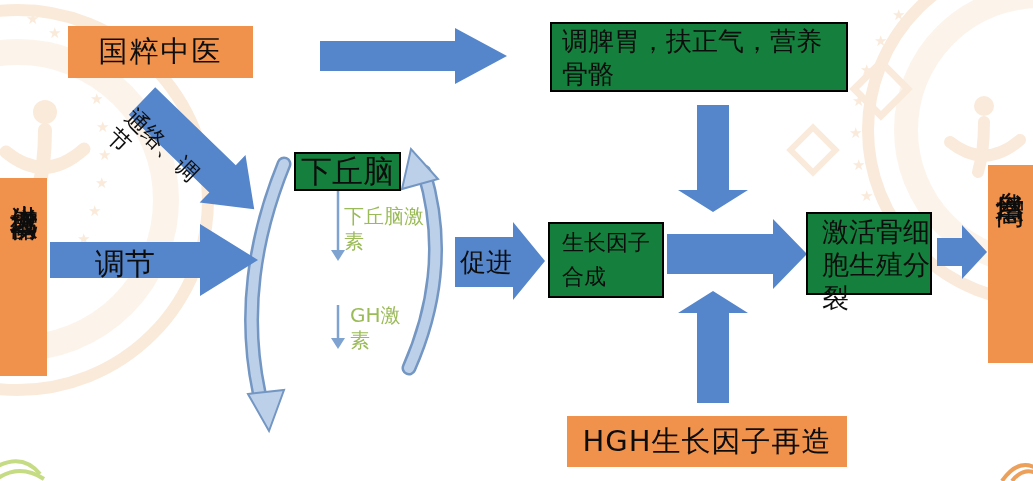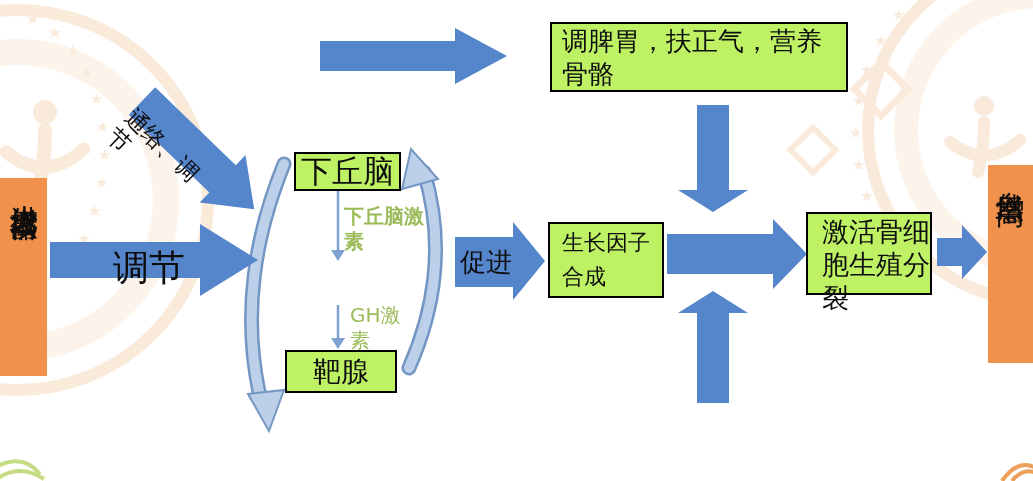--- a/index.html
+++ b/index.html
@@ -7,21 +7,21 @@
     position:relative; width:1033px; height:481px; background:#ffffff;
     overflow:hidden; font-family:"DejaVu Sans","Liberation Sans",sans-serif;
     color:#0d0d0d;
   }
   .layer { position:absolute; left:0; top:0; width:1033px; height:481px; }
   .abs { position:absolute; box-sizing:border-box; }
   .obox {
     background:var(--box-orange,#F0924C); color:#0d0d0d;
     display:flex; align-items:center; justify-content:center;
   }
-  .wbox { background:#bef264; border:2px solid #000; }
+  .wbox { background:#15803d; border:2px solid #000; }
   .center { display:flex; align-items:center; justify-content:center; }
   .vtext {
     writing-mode:vertical-rl; text-orientation:upright;
     display:flex; align-items:center; justify-content:flex-start;
     letter-spacing:2px;
   }
   .green { color:var(--hormone-green,#9BBB59); }
   .lbl { position:absolute; box-sizing:border-box; }
   
   .blk   { fill:var(--arrow-blue,#5586CB); stroke:none; }
@@ -114,43 +114,44 @@
       <polygon class="blk" points="0,-19 112,-19 112,-33 156,0 112,33 112,19 0,19"></polygon>
     </g>
     <polygon class="blk" points="50,242 200,242 200,224 258,260 200,296 200,278 50,278"></polygon>
     <polygon class="blk" points="697,105 729,105 729,190 748,190 713,212 678,190 697,190"></polygon>
     <polygon class="blk" points="713,291 748,313 729,313 729,403 697,403 697,313 678,313"></polygon>
     <polygon class="blk" points="455,237 513,237 513,222 545,261 513,300 513,287 455,287"></polygon>
     <polygon class="blk" points="667,234 773,234 773,219 807,254 773,289 773,274 667,274"></polygon>
     <polygon class="blk" points="937,238 962,238 962,225 987,252 962,279 962,266 937,266"></polygon>
   </svg>
 
+  <div class="abs obox" style="left:68px; top:26px; width:185px; height:52px; font-size:29px; letter-spacing:2px;">国粹中医</div>
 
   <div class="abs wbox" style="left:550px; top:22px; width:298px; height:70px; font-size:26px; line-height:33px; padding:1px 10px;">调脾胃，扶正气，营养骨骼</div>
 
   <div class="abs obox vtext" style="left:0px; top:178px; width:47px; height:198px; font-size:28px; padding-top:4px;">先进增高仪器</div>
 
   <div class="lbl" style="left:138px; top:104px; width:112px; font-size:23px; line-height:26px;
               transform:rotate(44deg); transform-origin:0 0;">通络、调节</div>
 
-  <div class="lbl" style="left:95px; top:244px; width:90px; font-size:36px; text-align:right;">调节</div>
+  <div class="lbl" style="left:95px; top:244px; width:90px; font-size:30px; text-align:left;">调节</div>
 
   <div class="abs wbox center" style="left:294px; top:152px; width:107px; height:39px; font-size:31px;">下丘脑</div>
 
-  <div class="lbl green" style="left:344px; top:204px; width:88px; font-size:20px; line-height:25px;font-weight:bold;">下丘脑激素</div>
+  <div class="lbl green" style="left:344px; top:204px; width:88px; font-size:20px; line-height:25px;">下丘脑激素</div>
 
 
   <div class="lbl green" style="left:350px; top:303px; width:58px; font-size:20px; line-height:25px;">GH激素</div>
 
-  <div class="abs wbox center" style="left:285px; top:350px; width:112px; height:43px; font-size:28px;">靶腺</div>
 
   <div class="lbl" style="left:455px; top:245px; width:62px; font-size:26px; text-align:center;">促进</div>
 
   <div class="abs wbox" style="left:548px; top:222px; width:116px; height:76px; font-size:22px; line-height:34px; padding:2px 0 0 12px;">生长因子合成</div>
 
 
   <div class="abs wbox" style="left:806px; top:212px; width:126px; height:83px; font-size:27px; line-height:33px;
               padding:1px 0 0 14px; overflow:visible;">激活骨细胞生殖分裂</div>
 
   <div class="abs obox vtext" style="left:988px; top:165px; width:45px; height:198px; font-size:29px; padding-top:3px;">自然增高</div>
 
+  <div class="abs obox" style="left:567px; top:416px; width:280px; height:51px; font-size:29px; letter-spacing:1px;">HGH生长因子再造</div>
 
 </div>
 
 </body></html>

